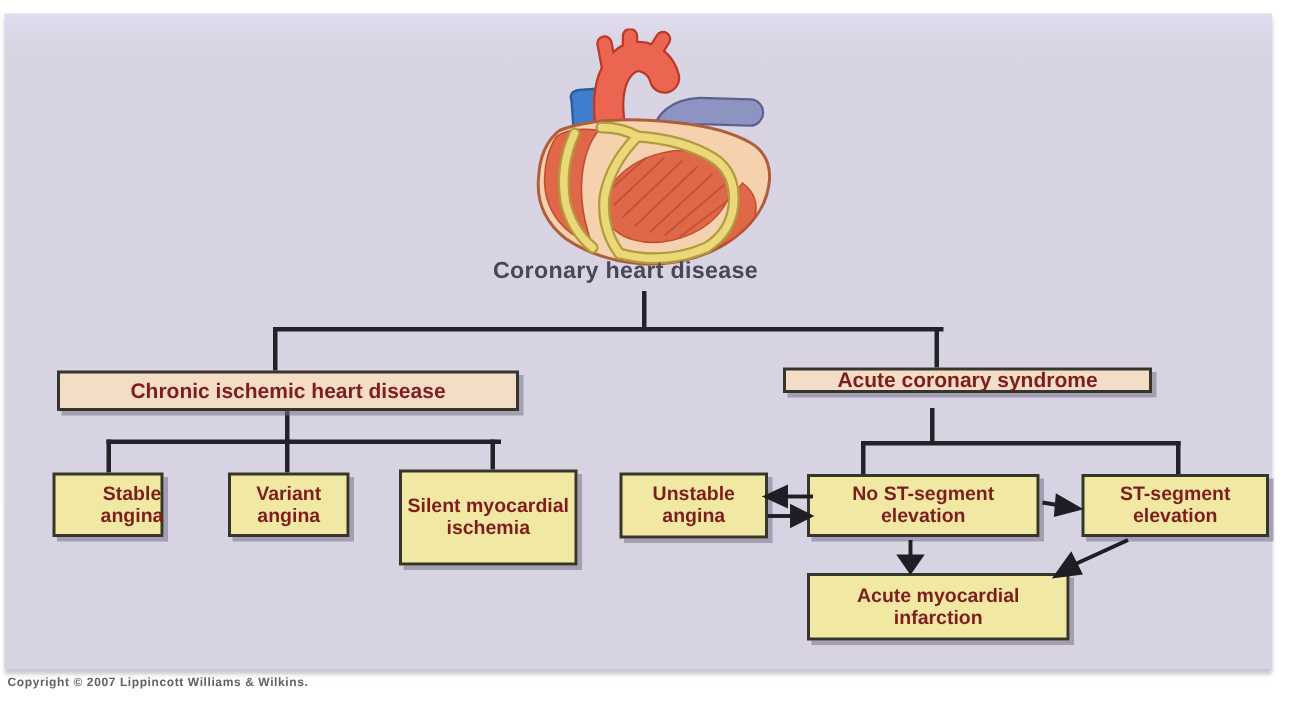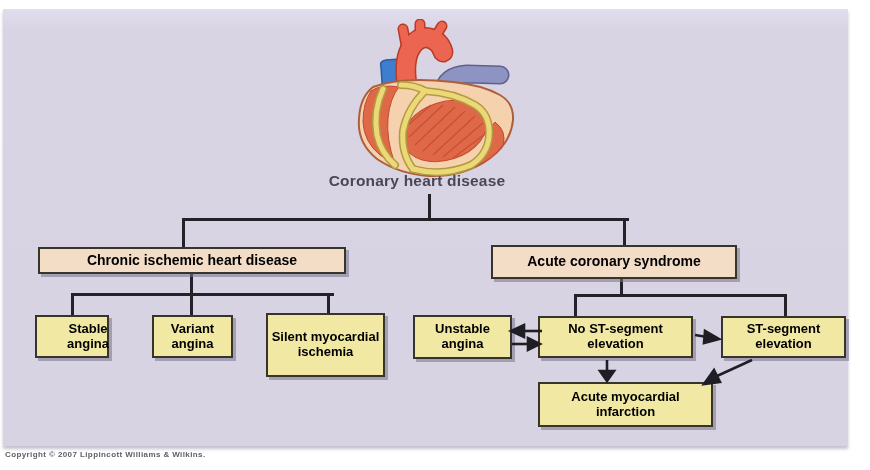--- a/index.html
+++ b/index.html
@@ -13,21 +13,21 @@
     box-shadow:0 3px 3px rgba(160,154,175,.6);
   }
   .title{
     position:absolute;left:306px;top:172px;width:250px;height:20px;
     text-align:center;font-size:15.5px;font-weight:700;color:#4a4658;letter-spacing:.2px;
   }
   .ln{position:absolute;background:#222228;}
   .box{
     position:absolute;border:2px solid #35352c;box-sizing:border-box;
     display:flex;align-items:center;justify-content:center;text-align:center;
-    font-weight:700;color:#000000;line-height:1.12;
+    font-weight:700;color:#7f1d1d;line-height:1.12;
     box-shadow:3px 3px 0 rgba(122,114,138,.55);
   }
   .pink{background:#f3ddc6;font-size:14px;}
   .yellow{background:#f1e8a3;font-size:13px;padding:2px 3px;}
   .arrows{position:absolute;left:0;top:0;width:870px;height:470px;pointer-events:none;}
   .footer{
     position:absolute;left:5px;top:450px;font-size:8px;font-weight:700;
     color:#606060;letter-spacing:.4px;
   }
   .heart{position:absolute;left:340px;top:10px;width:180px;height:160px;}
@@ -94,21 +94,21 @@
   <div class="ln" style="left:68px;top:284px;width:3px;height:23px;"></div>
   <div class="ln" style="left:187px;top:284px;width:3px;height:23px;"></div>
   <div class="ln" style="left:324px;top:284px;width:3px;height:21px;"></div>
 
   <div class="ln" style="left:617px;top:263px;width:3px;height:24px;"></div>
   <div class="ln" style="left:571px;top:285px;width:213px;height:3px;"></div>
   <div class="ln" style="left:571px;top:285px;width:3px;height:23px;"></div>
   <div class="ln" style="left:781px;top:285px;width:3px;height:23px;"></div>
 
   <div class="box pink" style="left:35px;top:238px;width:308px;height:27px;">Chronic ischemic heart disease</div>
-  <div class="box pink" style="left:488px;top:236px;width:246px;height:34px;">Acute coronary syndrome</div>
+  <div class="box pink" style="left:519px;top:236px;width:246px;height:17px;">Acute coronary syndrome</div>
 
   <div class="box yellow" style="left:32px;top:306px;width:74px;height:43px;padding-left:35px;">Stable angina</div>
   <div class="box yellow" style="left:149px;top:306px;width:81px;height:43px;">Variant angina</div>
   <div class="box yellow" style="left:263px;top:304px;width:119px;height:64px;">Silent myocardial ischemia</div>
   <div class="box yellow" style="left:410px;top:306px;width:99px;height:44px;">Unstable angina</div>
   <div class="box yellow" style="left:718px;top:307px;width:125px;height:42px;">ST-segment elevation</div>
   <div class="box yellow" style="left:535px;top:307px;width:155px;height:42px;">No ST-segment elevation</div>
   <div class="box yellow" style="left:519px;top:373px;width:175px;height:45px;margin-left:16px;">Acute myocardial infarction</div>
 </div>
 

